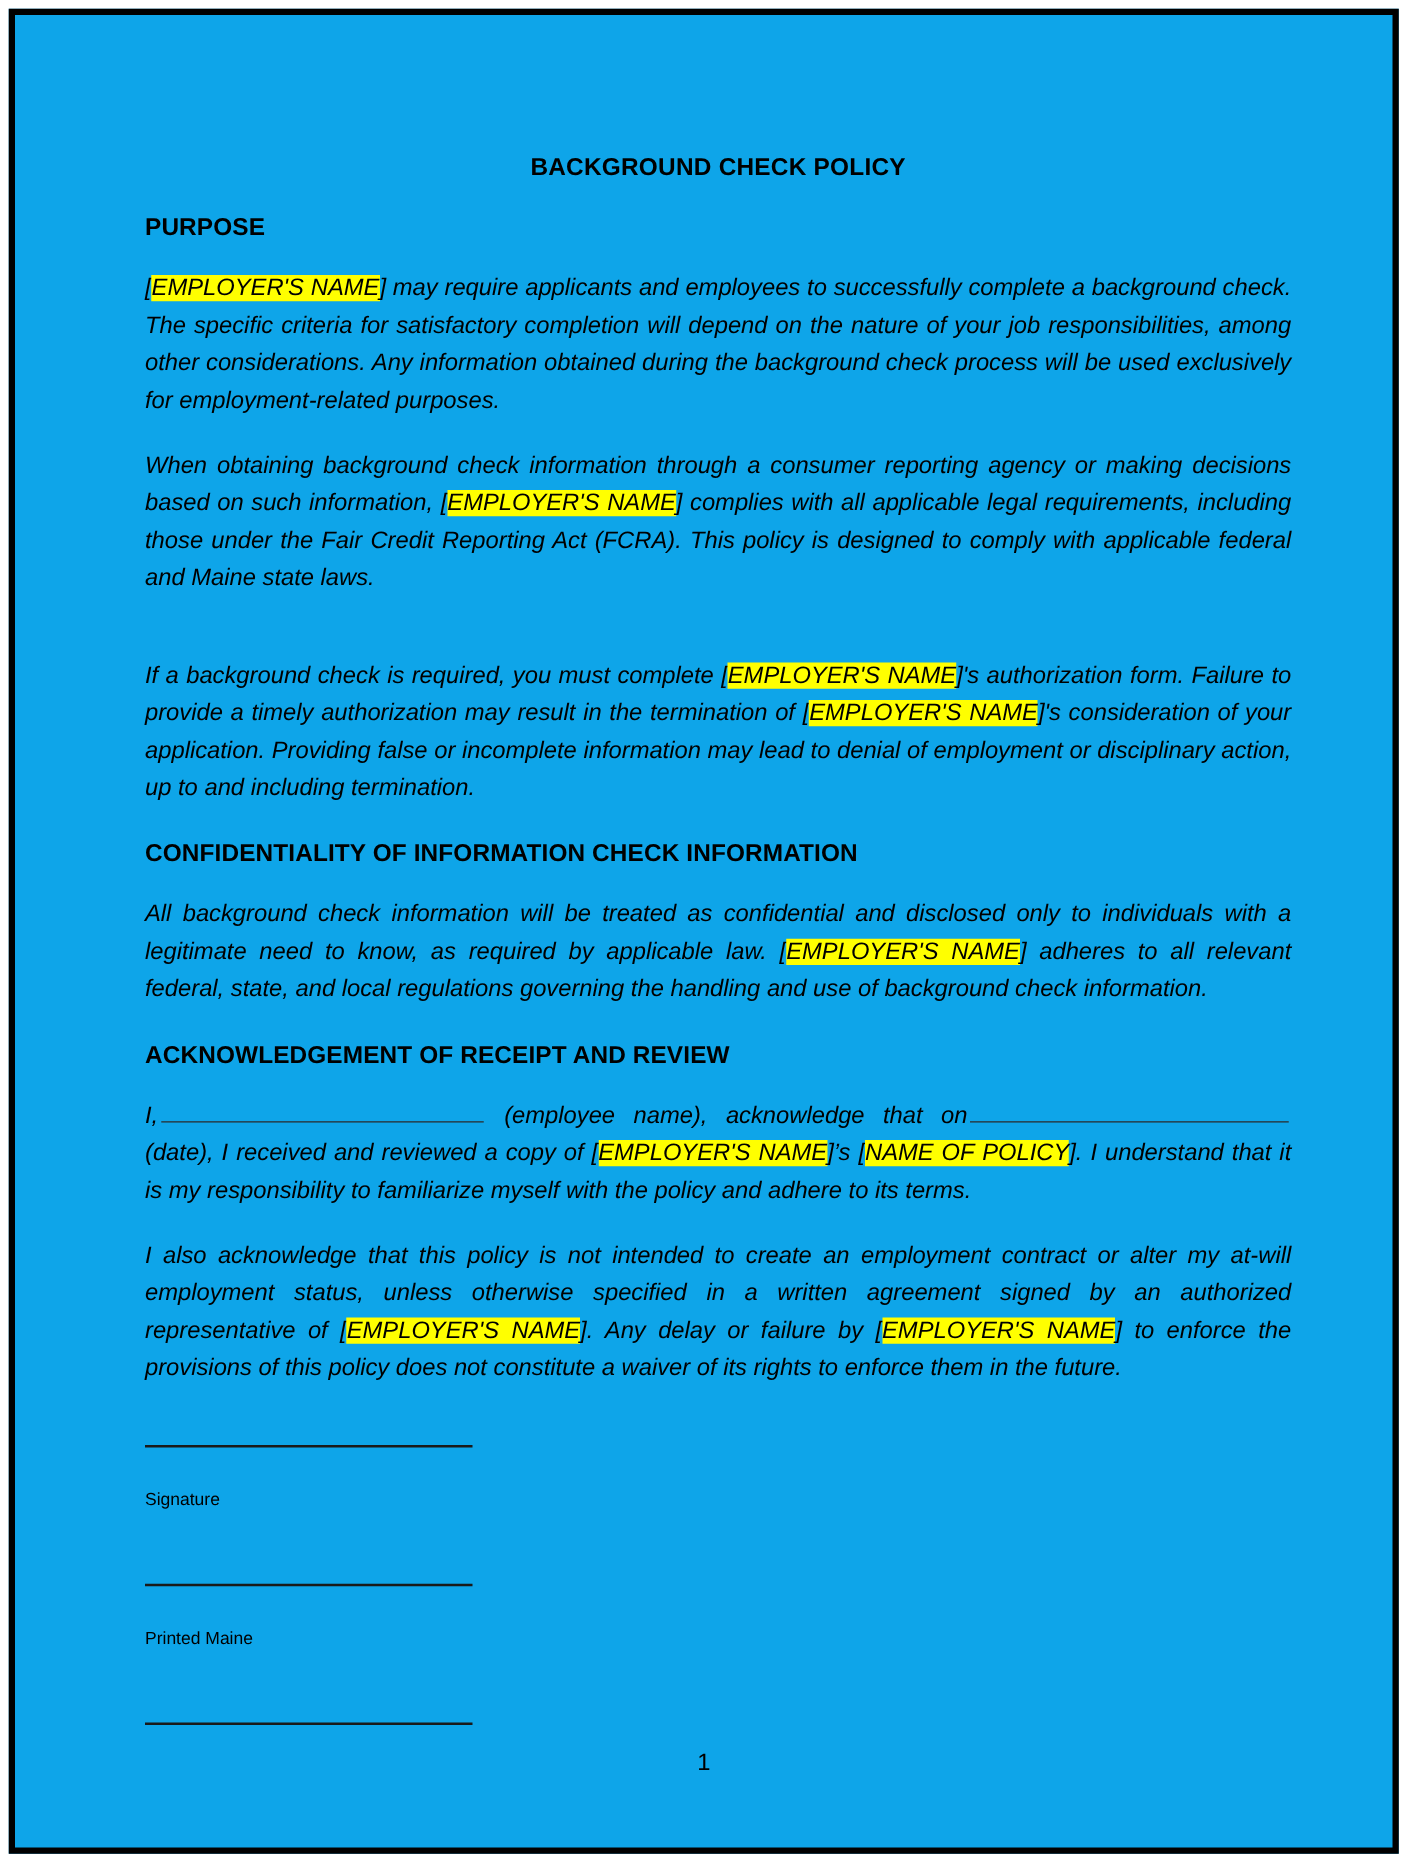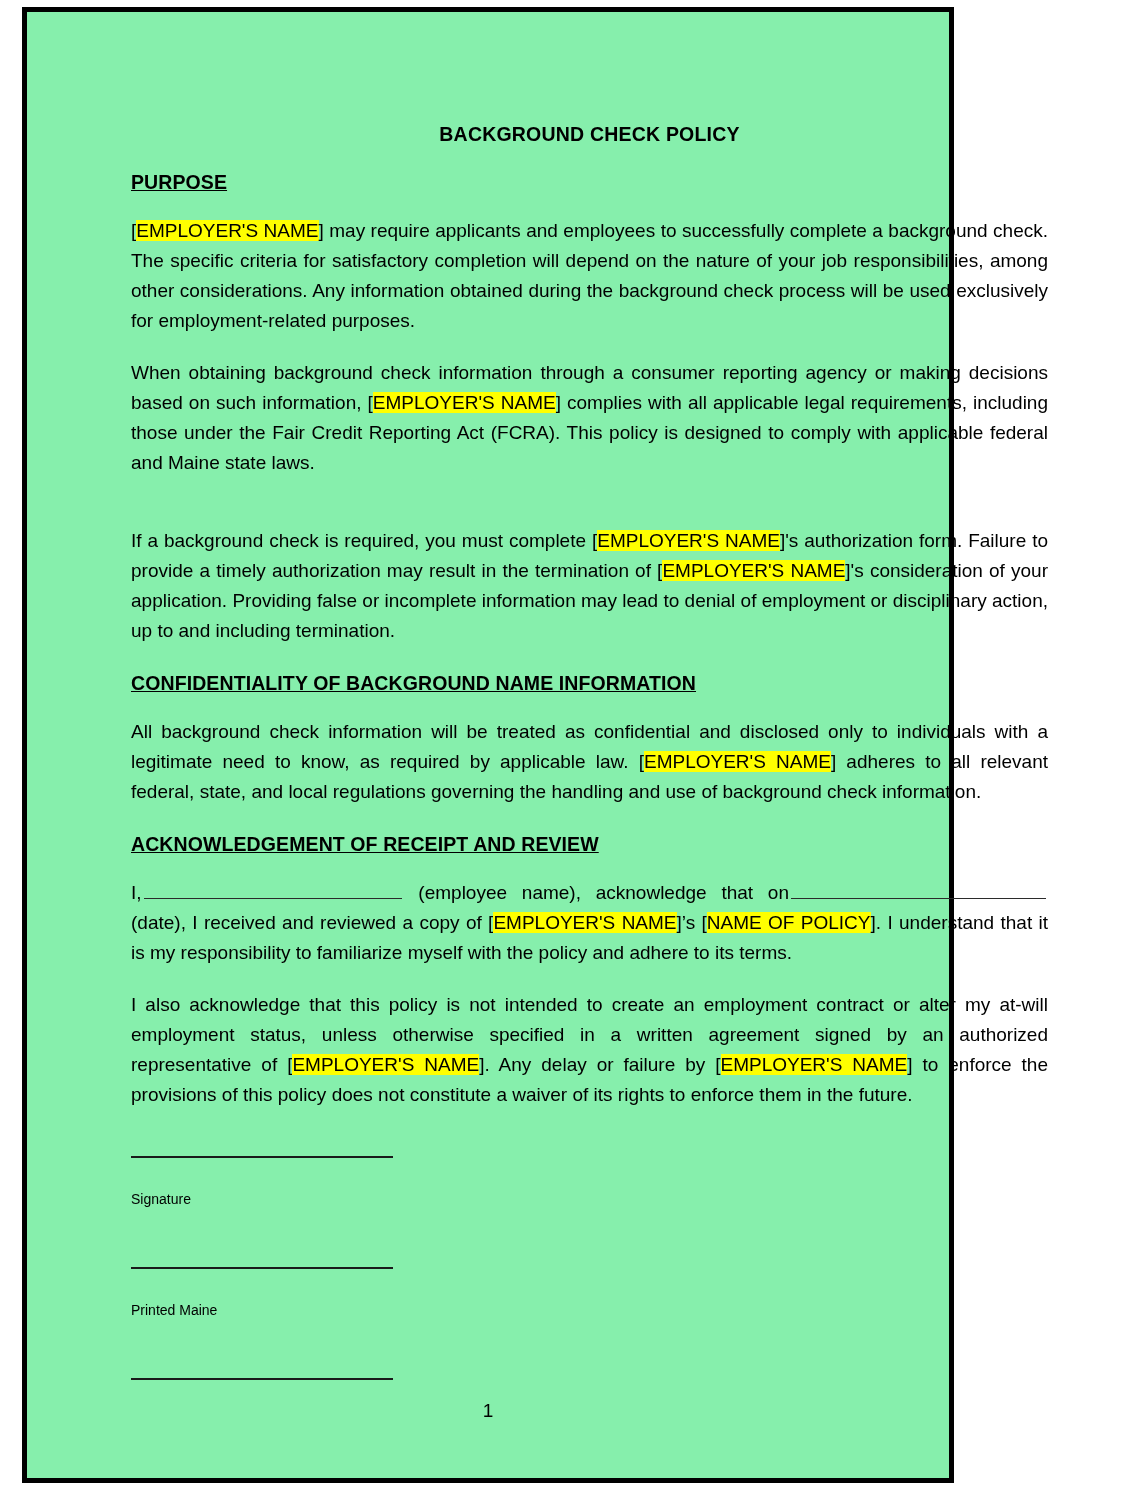--- a/index.html
+++ b/index.html
@@ -12,26 +12,26 @@
     width: 1140px;
     height: 1493px;
     font-family: "Liberation Sans", sans-serif;
     color: #000000;
     overflow: hidden;
   }
 
   
   #page-frame {
     position: absolute;
-    left: 22px;
+    left: 7px;
     top: 7px;
-    width: 932px;
+    width: 1112px;
     height: 1476px;
     border: 5px solid #000000;
-    background: #86efac;
+    background: #0ea5e9;
     box-sizing: border-box;
   }
 
   #page-body {
     position: absolute;
     left: 104px;           
     top: 0;
     width: 917px;          
     height: 100%;
   }
@@ -45,31 +45,31 @@
     margin: 0;
     padding-top: 111px;
   }
 
   h2.section-heading {
     font-size: 19.5px;
     font-weight: bold;
     letter-spacing: 0.1px;
     margin: 0;
     padding: 0;
-    text-decoration: underline;
   }
 
   p.body-para {
     font-size: 19px;
     line-height: 30px;
     text-align: justify;
     margin: 0;
     padding: 0;
     -webkit-hyphens: none;
     hyphens: none;
+    font-style: italic;
   }
 
   
   .gap-title-purpose { height: 25px; }
   .gap-head-para     { height: 22px; }
   .gap-para-para     { height: 22px; }
   .gap-para-head     { height: 26px; }
 
   
   .hl {
@@ -131,21 +131,21 @@
     <p class="body-para"><span>When obtaining background check information through a consumer reporting agency or making decisions based on such information, [</span><span class="hl">EMPLOYER'S NAME</span><span>] complies with all applicable legal requirements, including those under the Fair Credit Reporting Act (FCRA). This policy is designed to comply with applicable federal and Maine state laws.</span></p>
 
     <div class="gap-para-head"></div>
 
     <div class="gap-head-para"></div>
 
     <p class="body-para"><span>If a background check is required, you must complete [</span><span class="hl">EMPLOYER'S NAME</span><span>]'s authorization form. Failure to provide a timely authorization may result in the termination of [</span><span class="hl">EMPLOYER'S NAME</span><span>]'s consideration of your application. Providing false or incomplete information may lead to denial of employment or disciplinary action, up to and including termination.</span></p>
 
     <div class="gap-para-head"></div>
 
-    <h2 class="section-heading">CONFIDENTIALITY OF BACKGROUND NAME INFORMATION</h2>
+    <h2 class="section-heading">CONFIDENTIALITY OF INFORMATION CHECK INFORMATION</h2>
     <div class="gap-head-para"></div>
 
     <p class="body-para"><span>All background check information will be treated as confidential and disclosed only to individuals with a legitimate need to know, as required by applicable law. [</span><span class="hl">EMPLOYER'S NAME</span><span>] adheres to all relevant federal, state, and local regulations governing the handling and use of background check information.</span></p>
 
     <div class="gap-para-head"></div>
 
     <h2 class="section-heading">ACKNOWLEDGEMENT OF RECEIPT AND REVIEW</h2>
     <div class="gap-head-para"></div>
 
     <p class="body-para"><span>I,</span><span class="blank blank-name"></span> <span>(employee name), acknowledge that on</span><span class="blank blank-date"></span> <span>(date), I received and reviewed a copy of [</span><span class="hl">EMPLOYER'S NAME</span><span>]’s [</span><span class="hl">NAME OF POLICY</span><span>]. I understand that it is my responsibility to familiarize myself with the policy and adhere to its terms.</span></p>

